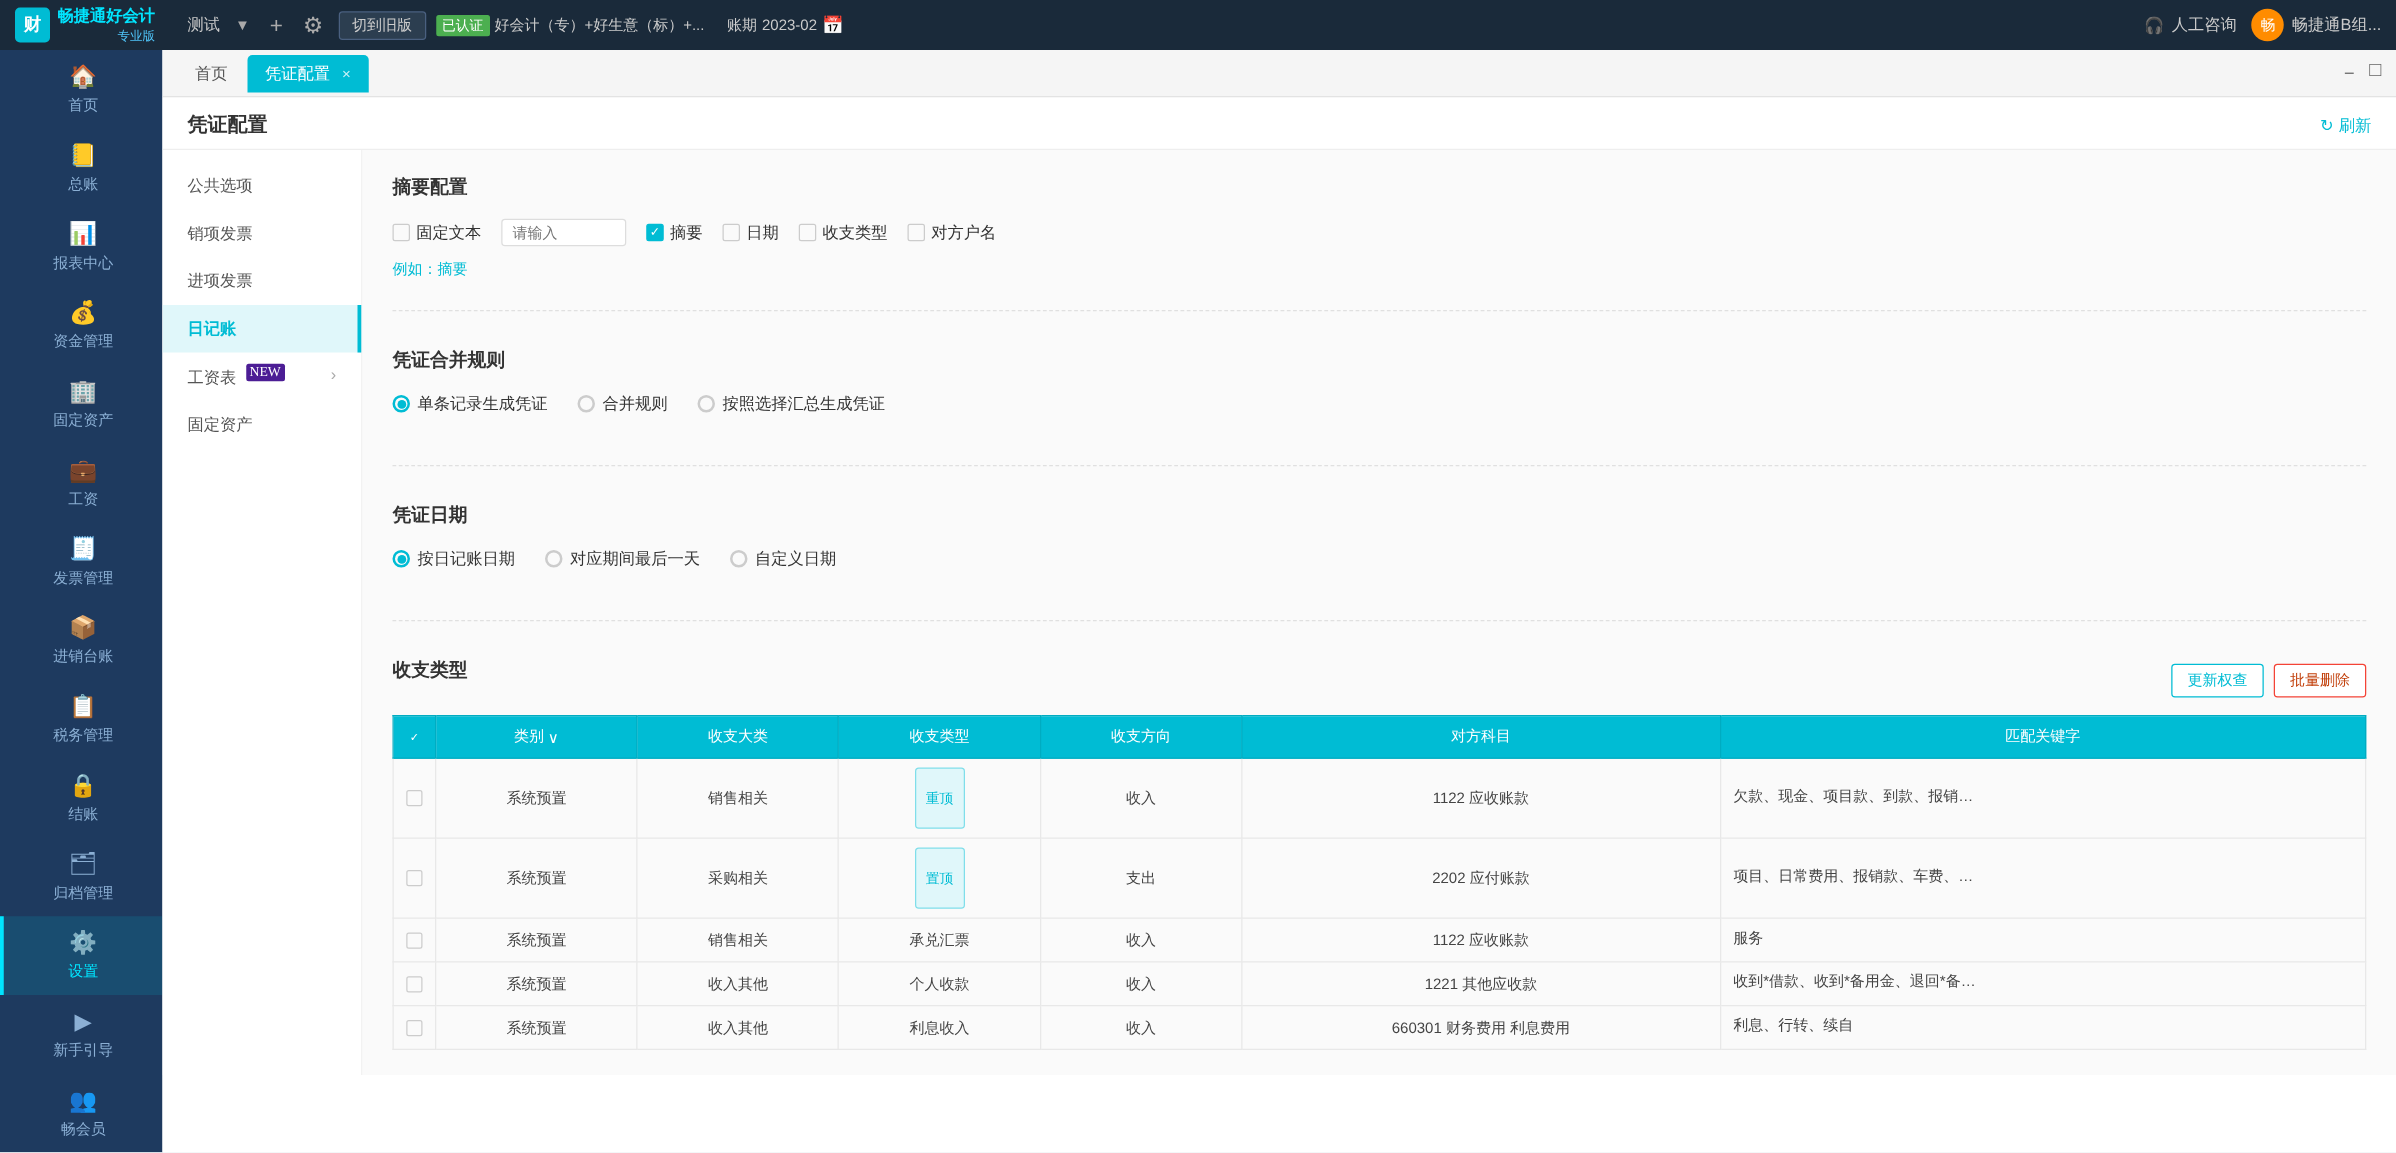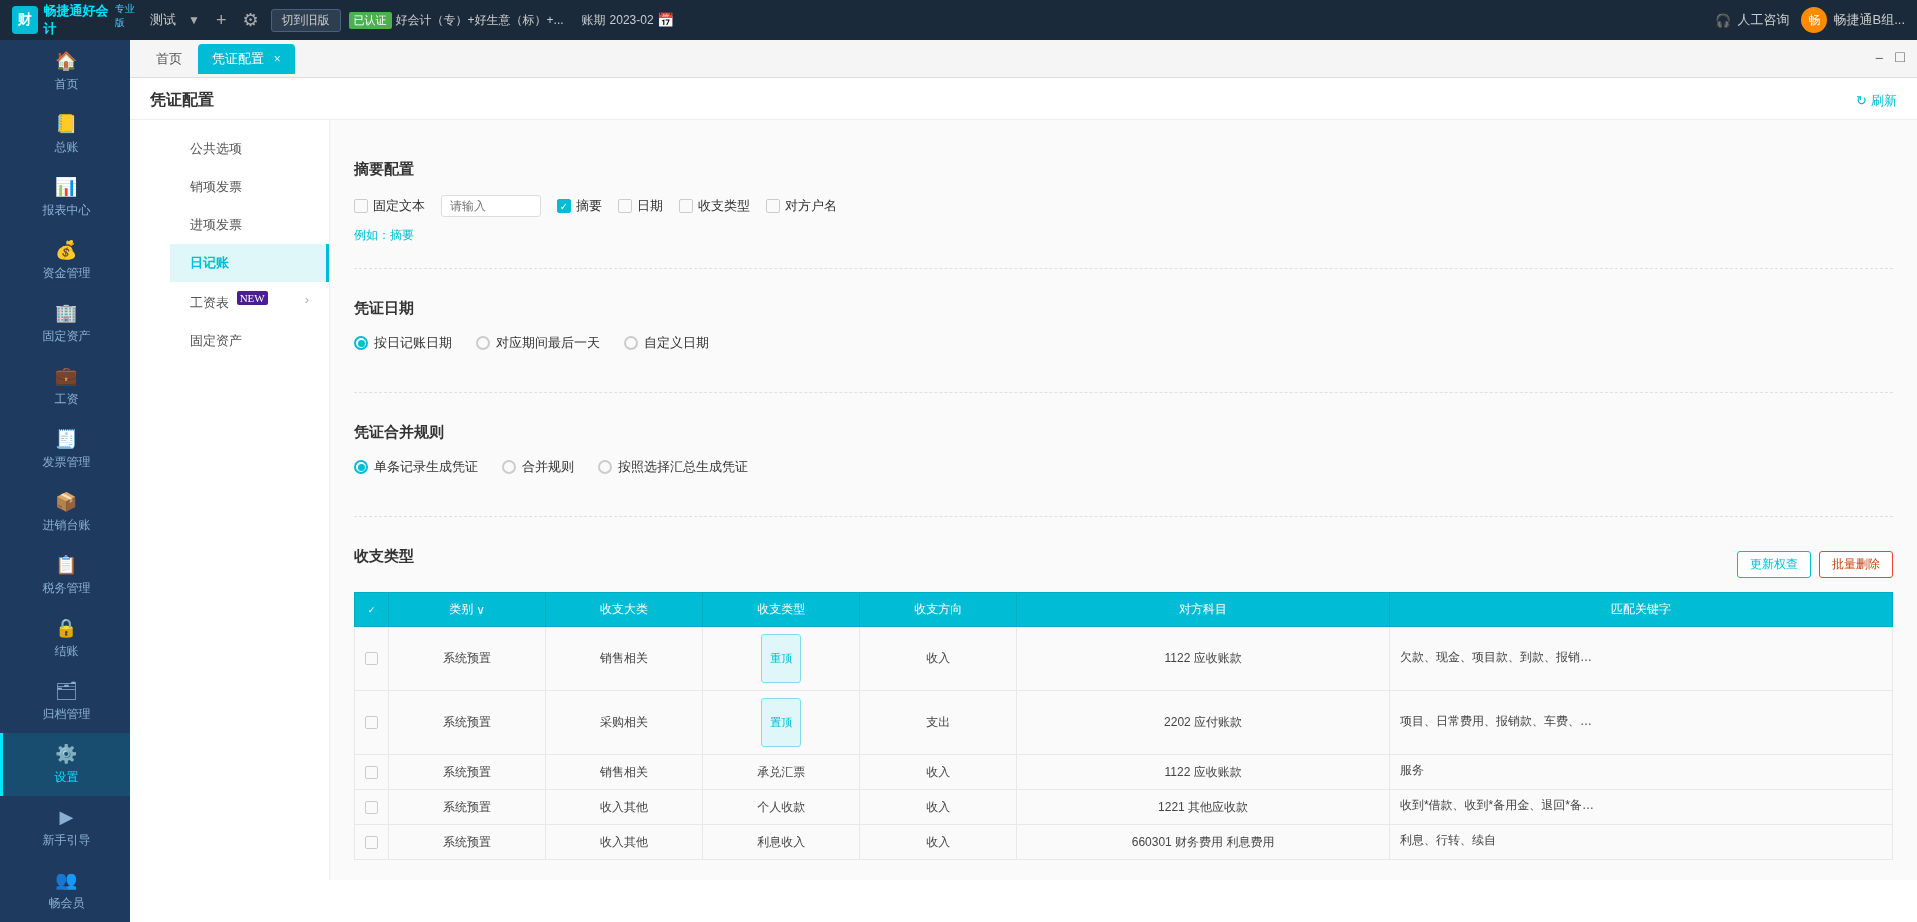--- a/index.html
+++ b/index.html
@@ -2,21 +2,21 @@
 <html><head>
   <meta charset="utf-8">
   <style>
     * { box-sizing: border-box; margin: 0; padding: 0; }
     body { font-family: 'Microsoft YaHei', sans-serif; font-size: 13px; background: #f0f2f5; color: #333; display: flex; flex-direction: column; height: 922px; overflow: hidden; }
 
     
     .topbar { height: 40px; background: #1a2a3a; display: flex; align-items: center; padding: 0 12px; gap: 8px; color: #ccc; flex-shrink: 0; }
     .topbar-logo { display: flex; align-items: center; gap: 6px; width: 130px; flex-shrink: 0; }
     .topbar-logo-icon { width: 28px; height: 28px; background: #00bcd4; border-radius: 4px; display: flex; align-items: center; justify-content: center; color: white; font-size: 14px; font-weight: bold; }
-    .topbar-logo-text { display: flex; flex-direction: row; }
+    .topbar-logo-text { display: flex; flex-direction: column; align-items: flex-end; }
     .topbar-logo-text span:first-child { color: #00e5ff; font-size: 13px; font-weight: bold; }
     .topbar-logo-text span:last-child { color: #4fc3f7; font-size: 10px; }
     .topbar-arrow { color: #aaa; font-size: 12px; margin: 0 4px; }
     .topbar-btn { background: none; border: none; color: #aaa; cursor: pointer; font-size: 18px; padding: 2px 4px; }
     .topbar-switch-btn { background: #2c3e50; border: 1px solid #4a6080; color: #ccc; padding: 2px 10px; border-radius: 3px; font-size: 12px; cursor: pointer; }
     .topbar-badge { display: flex; align-items: center; gap: 4px; color: #ccc; font-size: 12px; }
     .badge-green { background: #4caf50; color: white; padding: 1px 5px; border-radius: 2px; font-size: 11px; }
     .topbar-spacer { flex: 1; }
     .topbar-right { display: flex; align-items: center; gap: 12px; color: #ccc; font-size: 13px; }
     .topbar-user { display: flex; align-items: center; gap: 6px; }
@@ -44,31 +44,31 @@
     
     .page-content { flex: 1; overflow-y: auto; padding: 0; background: #fff; }
 
     
     .page-header { padding: 12px 20px 8px; border-bottom: 1px solid #eee; display: flex; justify-content: space-between; align-items: center; background: #fff; }
     .page-title { font-size: 16px; font-weight: bold; color: #333; }
     .refresh-btn { color: #00bcd4; cursor: pointer; font-size: 13px; display: flex; align-items: center; gap: 4px; }
 
     
     .content-wrapper { display: flex; flex: 1; }
-    .left-nav { width: 160px; background: #fff; border-right: 1px solid #eee; padding: 10px 0; flex-shrink: 0; margin-left: 40px; }
+    .left-nav { width: 160px; background: #fff; border-right: 1px solid #eee; padding: 10px 0; flex-shrink: 0; }
     .left-nav-item { padding: 10px 20px; cursor: pointer; color: #555; font-size: 13px; position: relative; }
     .left-nav-item.active { background: #e0f7fa; color: #00bcd4; font-weight: bold; border-right: 3px solid #00bcd4; }
     .new-badge { background: #4c1d95; color: white; font-size: 11px; padding: 1px 3px; border-radius: 2px; margin-left: 4px; vertical-align: super; font-family: Liberation Serif, serif; }
     .left-nav-item .arrow { float: right; color: #aaa; }
 
     
     .right-main { flex: 1; padding: 20px 24px; overflow-y: auto; background: #fafafa; }
 
     
-    .section { margin-bottom: 30px; border-bottom: 1px dashed #e0e0e0; padding-bottom: 24px; margin-top: 20px; }
+    .section { margin-bottom: 30px; border-bottom: 1px dashed #e0e0e0; padding-bottom: 24px; }
     .section-title { font-size: 15px; font-weight: bold; color: #333; margin-bottom: 16px; }
 
     
     .radio-group { display: flex; gap: 24px; margin-bottom: 16px; }
     .radio-item { display: flex; align-items: center; gap: 6px; cursor: pointer; font-size: 13px; color: #333; }
     .radio-circle { width: 14px; height: 14px; border-radius: 50%; border: 2px solid #ccc; display: flex; align-items: center; justify-content: center; flex-shrink: 0; }
     .radio-circle.checked { border-color: #00bcd4; }
     .radio-circle.checked::after { content: ''; width: 7px; height: 7px; border-radius: 50%; background: #00bcd4; }
 
     
@@ -256,51 +256,51 @@
               </label>
               <label class="checkbox-item">
                 <div class="checkbox-box"></div>
                 <span>对方户名</span>
               </label>
             </div>
             <div class="example-text">例如：摘要</div>
           </div>
 
           <div class="section">
+            <div class="section-title">凭证合并规则</div>
+            <div class="radio-group">
+              <label class="radio-item">
+                <div class="radio-circle checked"></div>
+                <span>单条记录生成凭证</span>
+              </label>
+              <label class="radio-item">
+                <div class="radio-circle"></div>
+                <span>合并规则</span>
+              </label>
+              <label class="radio-item">
+                <div class="radio-circle"></div>
+                <span>按照选择汇总生成凭证</span>
+              </label>
+            </div>
+          </div>
+
+          <div class="section">
             <div class="section-title">凭证日期</div>
             <div class="radio-group">
               <label class="radio-item">
                 <div class="radio-circle checked"></div>
                 <span>按日记账日期</span>
               </label>
               <label class="radio-item">
                 <div class="radio-circle"></div>
                 <span>对应期间最后一天</span>
               </label>
               <label class="radio-item">
                 <div class="radio-circle"></div>
                 <span>自定义日期</span>
-              </label>
-            </div>
-          </div>
-
-          <div class="section">
-            <div class="section-title">凭证合并规则</div>
-            <div class="radio-group">
-              <label class="radio-item">
-                <div class="radio-circle checked"></div>
-                <span>单条记录生成凭证</span>
-              </label>
-              <label class="radio-item">
-                <div class="radio-circle"></div>
-                <span>合并规则</span>
-              </label>
-              <label class="radio-item">
-                <div class="radio-circle"></div>
-                <span>按照选择汇总生成凭证</span>
               </label>
             </div>
           </div>
 
           <div>
             <div class="table-header-row">
               <span class="section-title">收支类型</span>
               <div class="action-btns">
                 <button class="action-btn primary">更新权查</button>
                 <button class="action-btn danger">批量删除</button>

